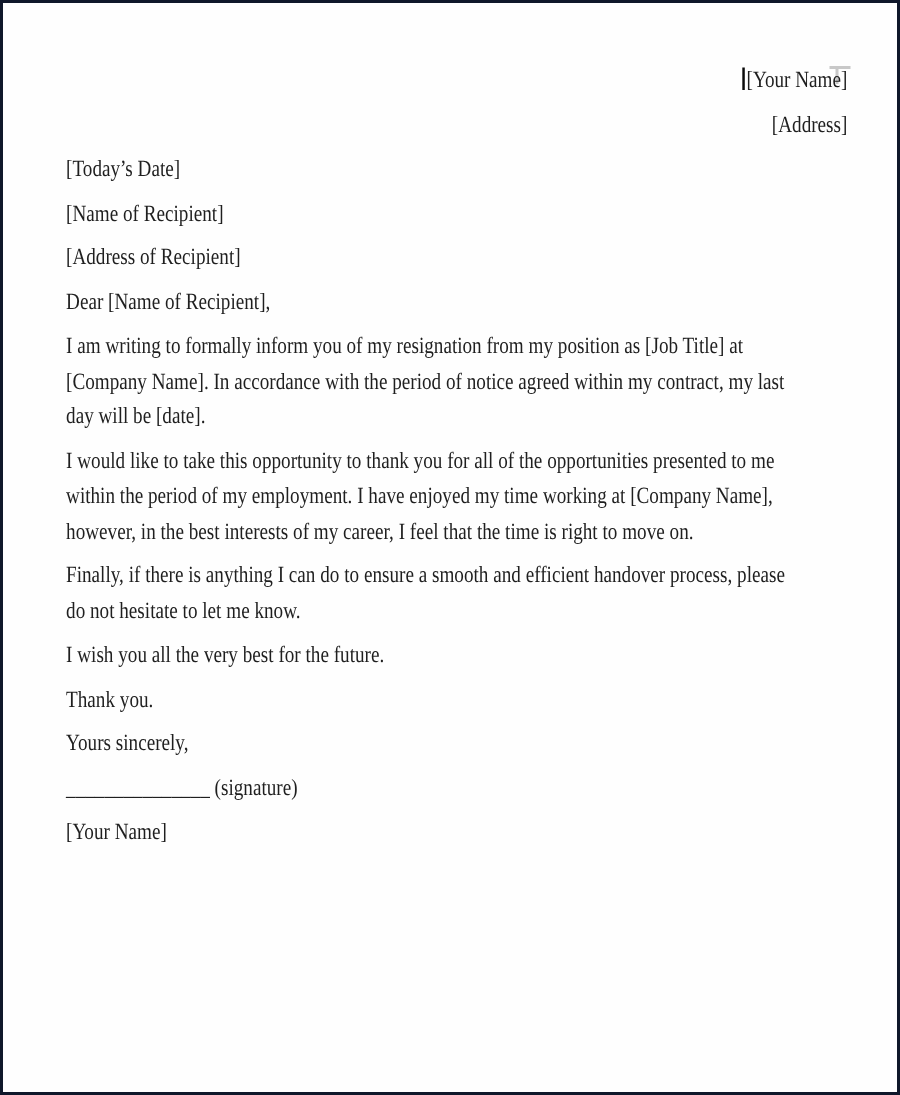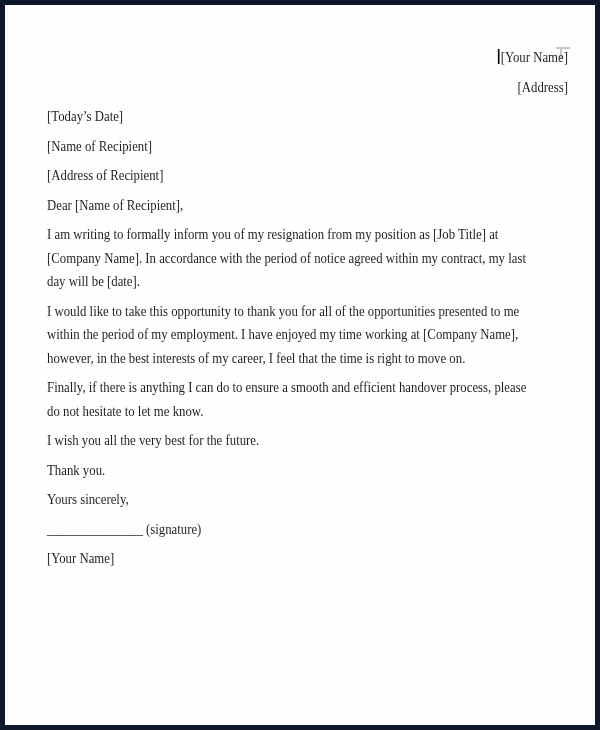--- a/index.html
+++ b/index.html
@@ -2,21 +2,21 @@
 <html><head>
 <meta charset="utf-8">
 <style>
   html, body { margin: 0; padding: 0; background: #ffffff; }
   .page {
     position: relative;
     width: 600px;
     height: 730px;
     box-sizing: border-box;
     background: #fefefe;
-    border: 5px solid #0f172a;
+    border: 2px solid #0f172a;
     overflow: hidden;
     font-family: "Liberation Serif", "DejaVu Serif", serif;
     color: #1f1f1f;
   }
   
   .inner {
     position: absolute;
     top: 0; left: 0;
     width: 728px;
     box-sizing: border-box;

